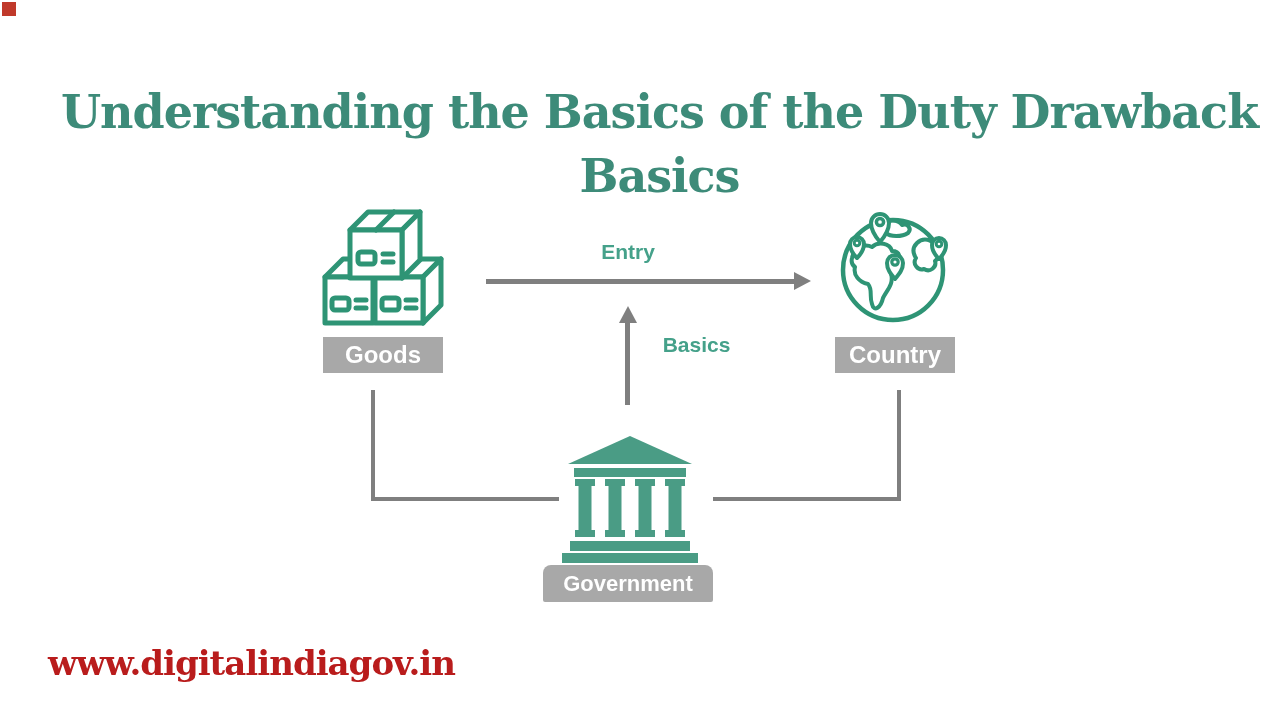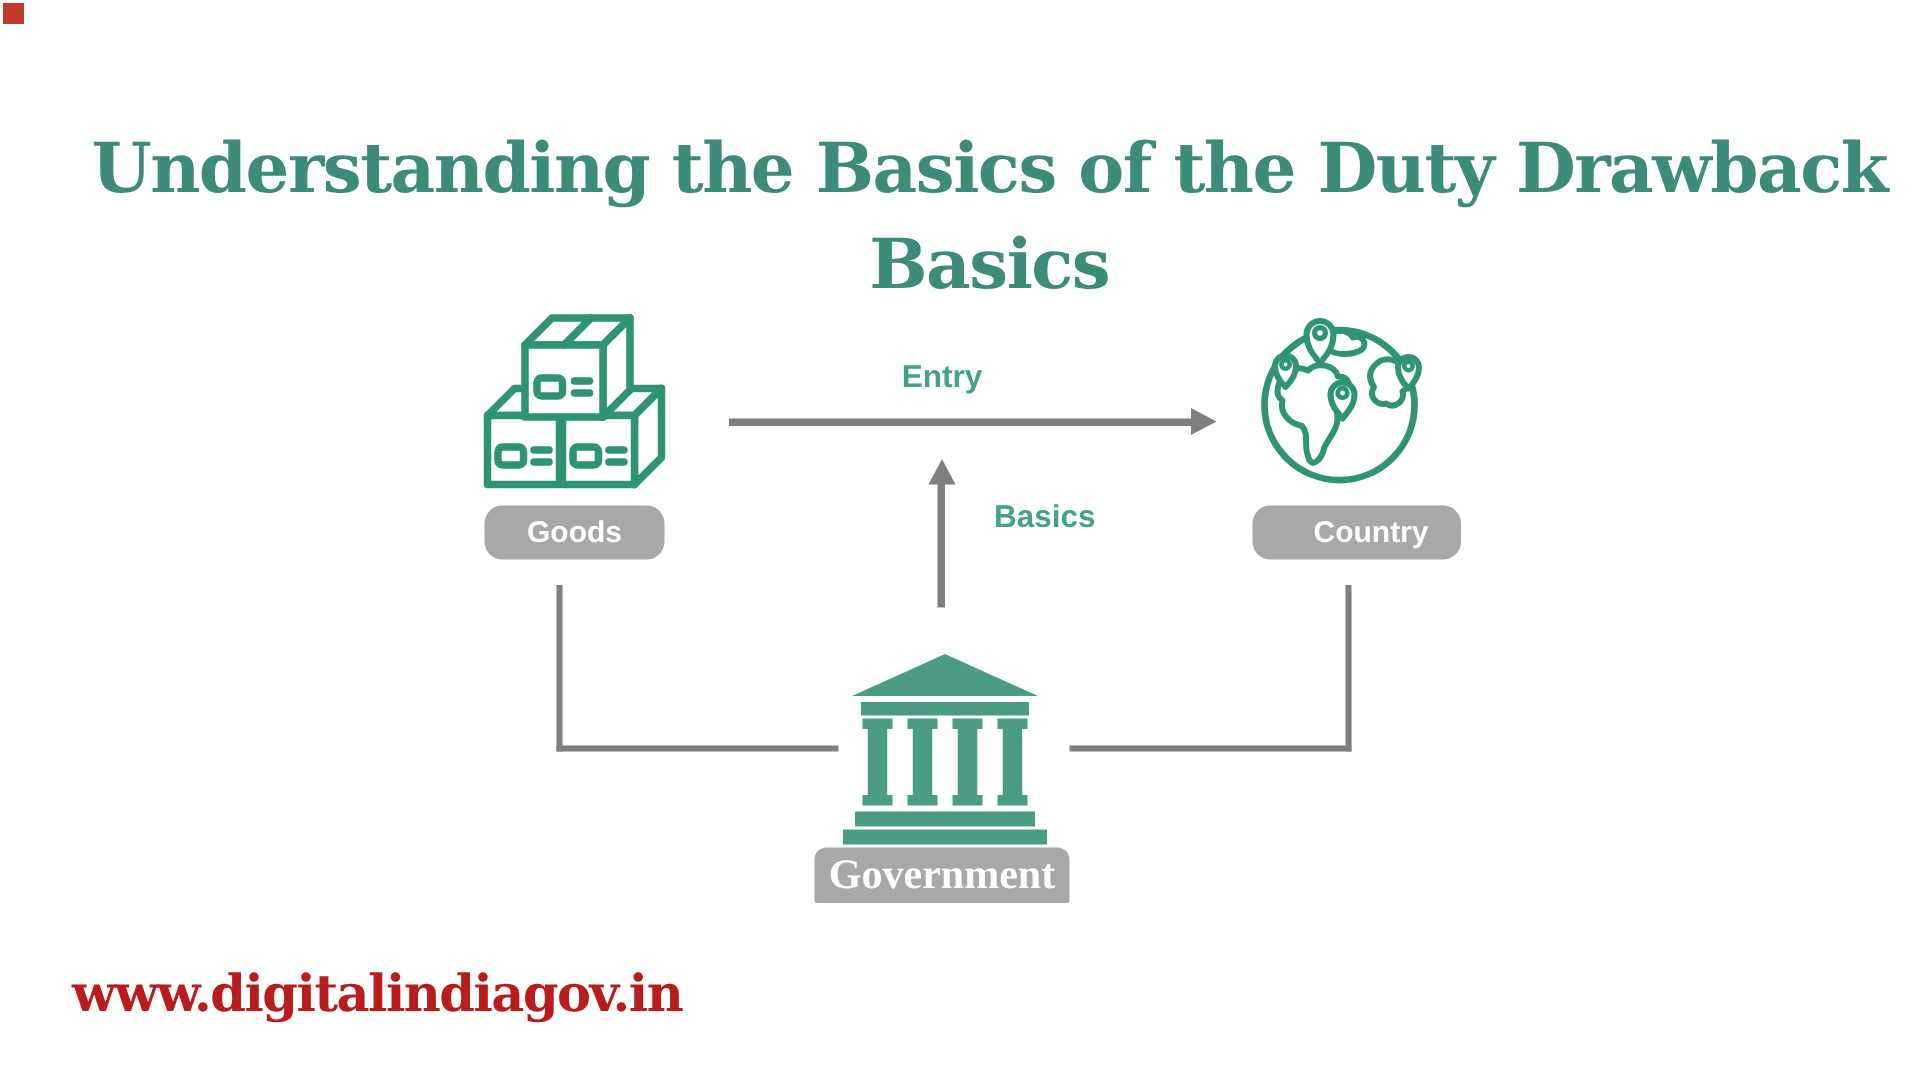--- a/index.html
+++ b/index.html
@@ -10,26 +10,26 @@
   .marker{position:absolute;left:2px;top:2px;width:14px;height:14px;background:#c0392b;}
   .title{
     position:absolute;left:0;top:80px;width:1280px;margin:0;
     text-align:center;color:#3d8b79;
     font-family:"DejaVu Serif",serif;font-weight:bold;
     font-size:46px;line-height:64px;letter-spacing:-1px;
   }
   .tline{display:block;margin-left:39px;}
   .badge{
     position:absolute;background:#a8a8a8;color:#ffffff;
-    font-weight:bold;font-size:20px;text-align:center;
-    border-radius:12px;display:flex;align-items:center;justify-content:center;
+    font-weight:bold;font-size:24px;text-align:center;
+    border-radius:0;display:flex;align-items:center;justify-content:center;
   }
   .goods-badge{left:323px;top:337px;width:120px;height:36px;}
-  .country-badge{left:835px;top:337px;width:120px;height:36px;padding-left:19px;}
-  .government-badge{left:543px;top:565px;width:170px;height:37px;font-size:28px;border-radius:8px 8px 2px 2px;font-family:Liberation Serif, serif;}
+  .country-badge{left:835px;top:337px;width:120px;height:36px;}
+  .government-badge{left:543px;top:565px;width:170px;height:37px;font-size:22px;border-radius:8px 8px 2px 2px;}
   .goods-icon{position:absolute;left:318px;top:206px;}
   .globe-icon{position:absolute;left:838px;top:206px;}
   .bank-icon{position:absolute;left:560px;top:433px;}
   .edge-label{position:absolute;color:#45a18a;font-weight:bold;font-size:21px;text-align:center;}
   .entry-label{left:483px;top:240px;width:290px;}
   .import-label{left:612px;top:330px;width:130px;line-height:29px;}
   .arrow-line-h{position:absolute;left:486px;top:279px;width:310px;height:5px;background:#7f7f7f;}
   .arrow-head-r{position:absolute;left:794px;top:272px;width:0;height:0;
     border-left:17px solid #7f7f7f;border-top:9px solid transparent;border-bottom:9px solid transparent;}
   .arrow-line-v{position:absolute;left:625px;top:320px;width:5px;height:85px;background:#7f7f7f;}

